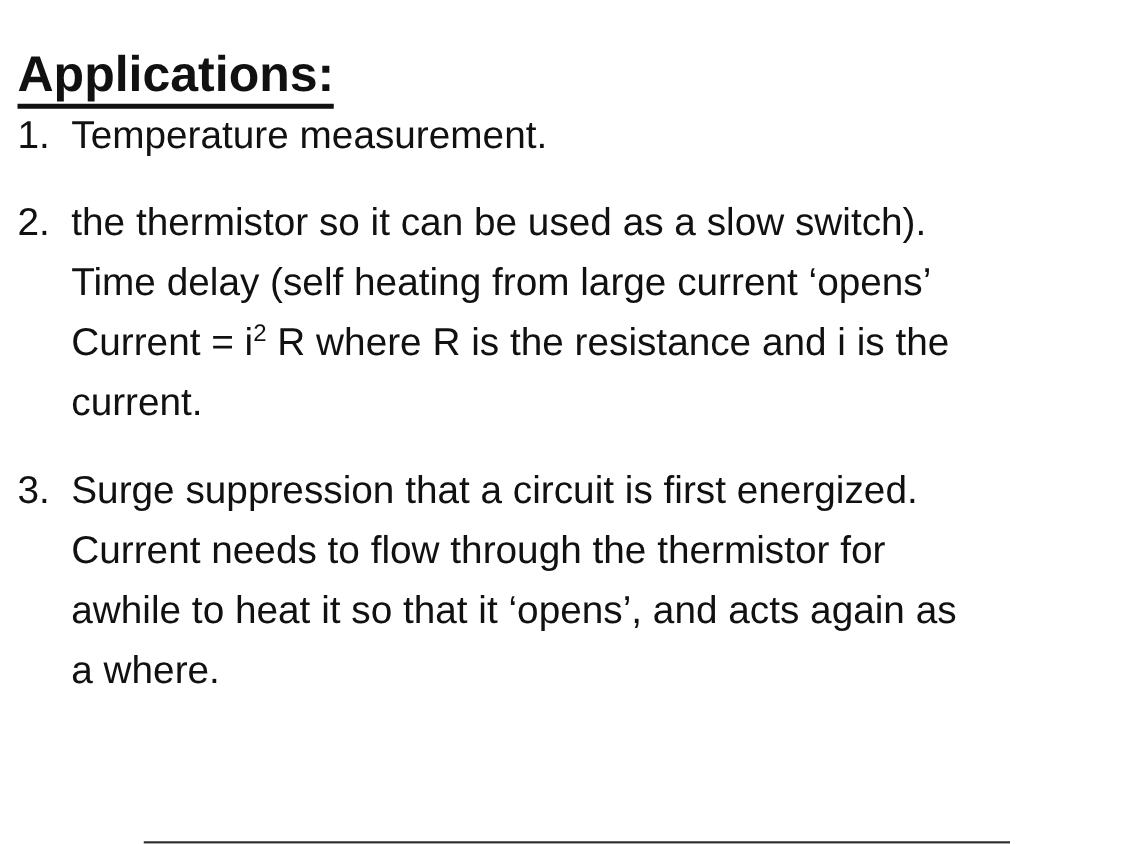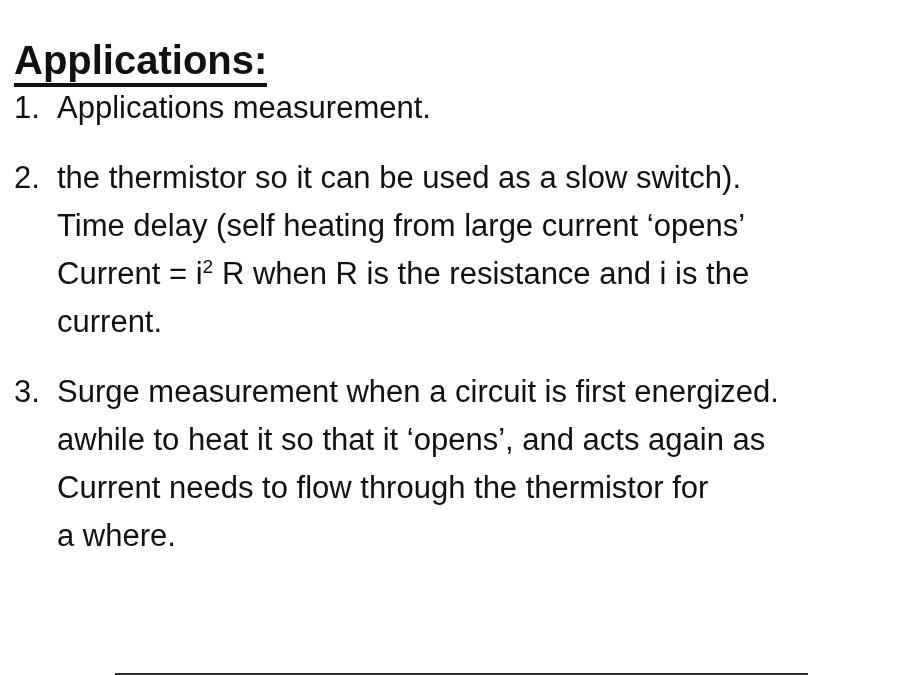--- a/index.html
+++ b/index.html
@@ -75,40 +75,40 @@
 
 <div class="slide">
 
   <h1 class="title">Applications:</h1>
 
   <div class="list">
 
     <div class="item">
       <span class="item-number">1.</span>
       <div class="item-text">
-        <span class="line">Applications measurement.</span>
+        <span class="line">Temperature measurement.</span>
       </div>
     </div>
 
     <div class="item">
       <span class="item-number">2.</span>
       <div class="item-text">
         <span class="line">the thermistor so it can be used as a slow switch).</span>
         <span class="line">Time delay (self heating from large current ‘opens’</span>
-        <span class="line"><span>Current = i</span><sup class="exp">2</sup><span> R when R is the resistance and i is the</span></span>
+        <span class="line"><span>Current = i</span><sup class="exp">2</sup><span> R where R is the resistance and i is the</span></span>
         <span class="line">current.</span>
       </div>
     </div>
 
     <div class="item">
       <span class="item-number">3.</span>
       <div class="item-text">
-        <span class="line">Surge measurement when a circuit is first energized.</span>
+        <span class="line">Surge suppression that a circuit is first energized.</span>
+        <span class="line">Current needs to flow through the thermistor for</span>
         <span class="line">awhile to heat it so that it ‘opens’, and acts again as</span>
-        <span class="line">Current needs to flow through the thermistor for</span>
         <span class="line">a where.</span>
       </div>
     </div>
 
   </div>
 
   <div class="bottom-edge-line"></div>
 
 </div>
 

